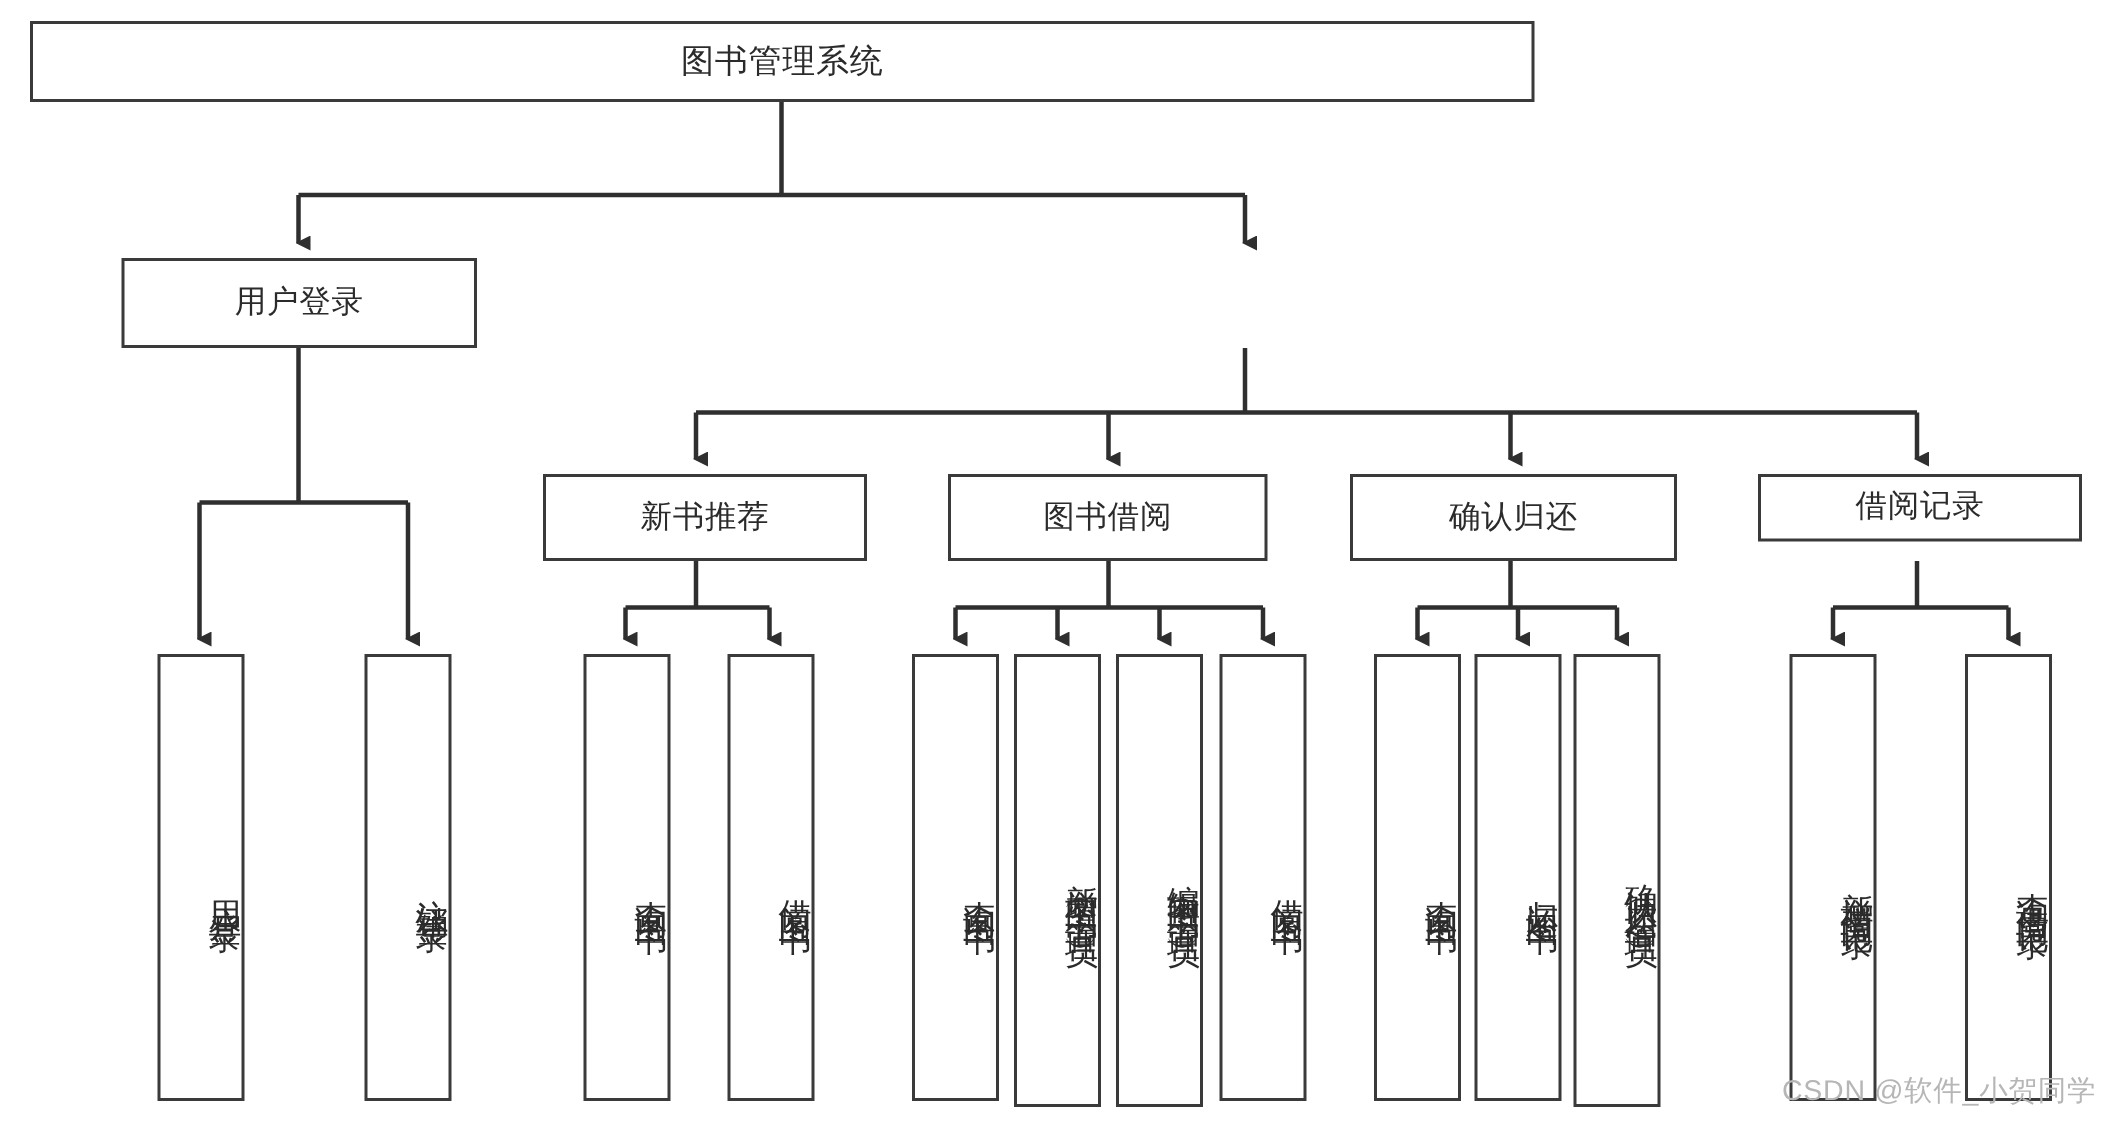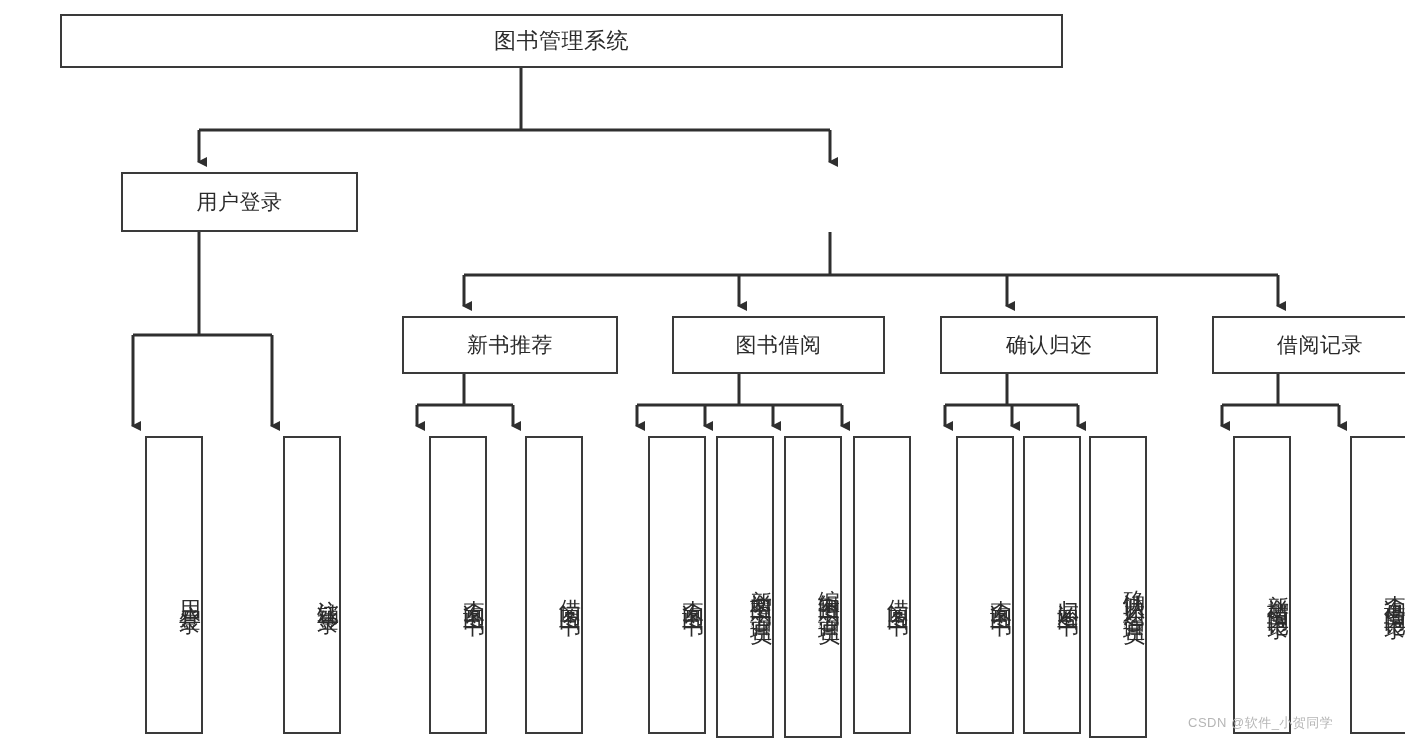--- a/index.html
+++ b/index.html
@@ -2,30 +2,30 @@
 <html><head>
 <meta charset="utf-8">
 <style>
   html,body{margin:0;padding:0;background:#ffffff;}
   body{width:1405px;height:747px;overflow:hidden;
        font-family:"Liberation Sans","DejaVu Sans",sans-serif;}
   #diagram-root{position:relative;width:1405px;height:747px;background:#fff;}
   svg#wires{position:absolute;left:0;top:0;width:1405px;height:747px;}
   .node{position:absolute;box-sizing:border-box;background:#ffffff;
         border:2.5px solid #3a3a3a;display:flex;align-items:center;
-        justify-content:center;margin-left:40px;}
+        justify-content:center;}
   .node-label{color:#2b2b2b;letter-spacing:0.5px;line-height:1.26;
               text-align:center;white-space:pre-wrap;}
   .node.horiz .node-label{font-size:21px;}
   .node.root .node-label{font-size:22px;}
   .node.vert{writing-mode:vertical-rl;text-orientation:upright;
              align-items:flex-start;justify-content:center;padding-top:14px;}
   .node.vert .node-label{font-size:22px;writing-mode:vertical-rl;
              text-orientation:upright;letter-spacing:5px;line-height:1;}
-  .watermark{position:absolute;left:1188px;top:714px;font-size:13px;
+  .watermark{position:absolute;left:1188px;top:714px;font-size:19px;
              color:#b6b6b6;white-space:nowrap;letter-spacing:0.5px;}
 </style>
 </head>
 <body>
 
 <div id="diagram-root">
 
   <svg id="wires" viewBox="0 0 1405 747" xmlns="http://www.w3.org/2000/svg">
     <defs>
       <marker id="ah" markerWidth="10" markerHeight="10" refX="5" refY="8" orient="auto" markerUnits="userSpaceOnUse">
@@ -86,21 +86,21 @@
 
   <div class="node horiz" style="left:632px;top:316px;width:213px;height:58px;">
     <span class="node-label">图书借阅</span>
   </div>
   <div class="node horiz" style="left:362px;top:316px;width:216px;height:58px;">
     <span class="node-label">新书推荐</span>
   </div>
   <div class="node horiz" style="left:900px;top:316px;width:218px;height:58px;">
     <span class="node-label">确认归还</span>
   </div>
-  <div class="node horiz" style="left:1172px;top:316px;width:216px;height:58px;">
+  <div class="node horiz" style="left:1172px;top:316px;width:216px;height:45px;">
     <span class="node-label">借阅记录</span>
   </div>
 
   <div class="node vert" style="left:105px;top:436px;width:58px;height:298px;">
     <span class="node-label">用户登录</span>
   </div>
   <div class="node vert" style="left:243px;top:436px;width:58px;height:298px;">
     <span class="node-label">注销登录</span>
   </div>
 

